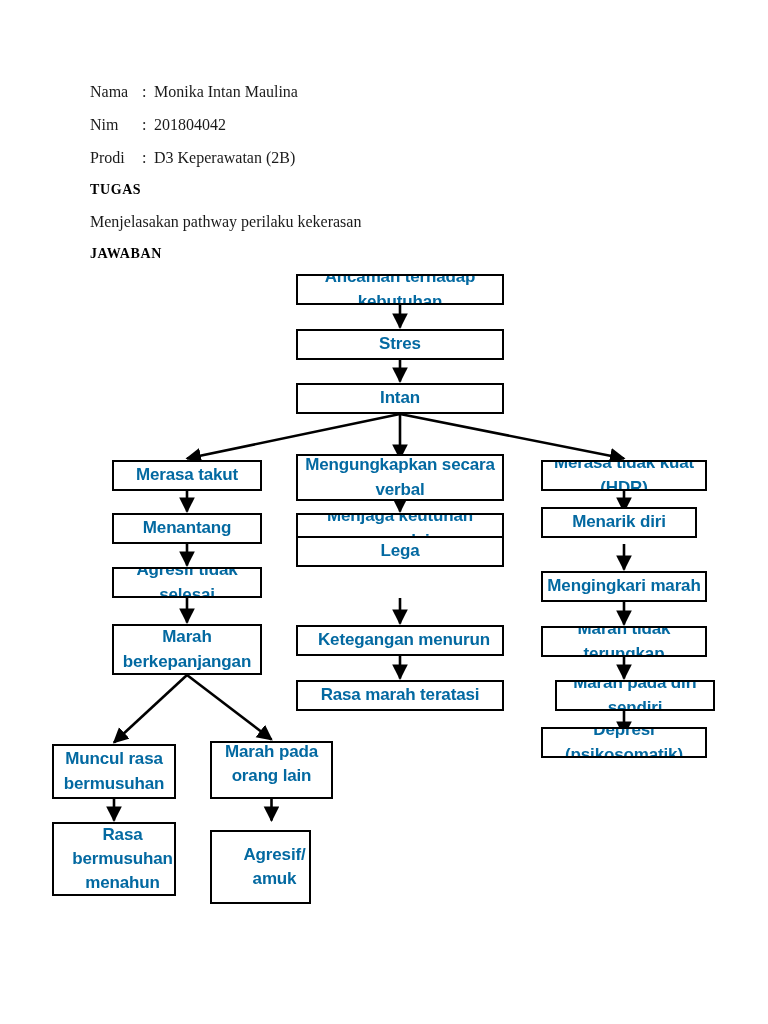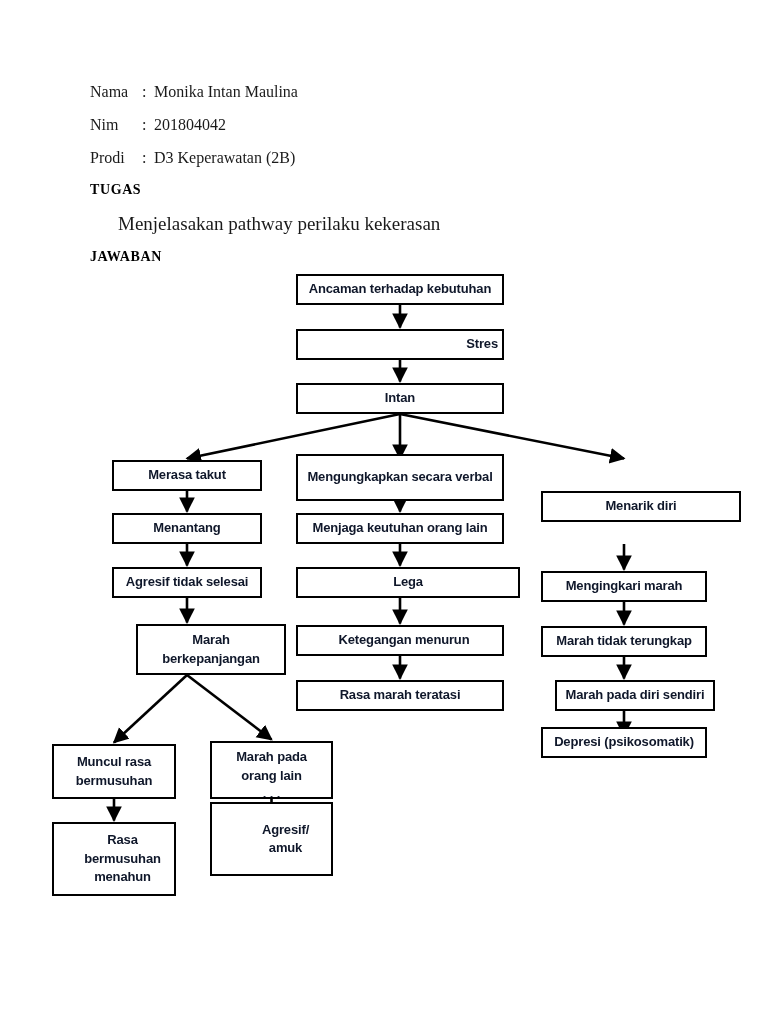--- a/index.html
+++ b/index.html
@@ -47,25 +47,24 @@
     font-family: "Liberation Serif", serif;
     font-size: 14px;
     font-weight: bold;
     letter-spacing: 0.6px;
     color: #000;
     line-height: 1;
     margin-bottom: 17px;
   }
   .para {
     font-family: "Liberation Serif", serif;
-    font-size: 19px;
+    font-size: 16px;
     color: #1a1a1a;
     line-height: 1;
     margin-bottom: 17px;
-    margin-left: 28px;
   }
 
   
   #flowchart {
     position: absolute;
     left: 0;
     top: 0;
     width: 768px;
     height: 1024px;
   }
@@ -80,23 +79,23 @@
   .node {
     position: absolute;
     box-sizing: border-box;
     border: 2.6px solid #000000;
     background: #ffffff;
     display: flex;
     align-items: center;
     justify-content: center;
     text-align: center;
     font-family: "Liberation Sans", sans-serif;
-    font-size: 13px;
+    font-size: 17px;
     font-weight: 600;
-    color: #0f172a;
+    color: #0369a1;
     line-height: 1.42;
     letter-spacing: -0.15px;
     overflow: hidden;
     z-index: 2;
   }
   .node .node-text {
     padding: 0 4px;
     width: 100%;
     white-space: pre-line;
   }
@@ -153,55 +152,58 @@
       <line x1="400" y1="656" x2="400" y2="678.5" stroke="#000000" stroke-width="2.6" marker-end="url(#ah)"></line>
       <line x1="624" y1="491" x2="624" y2="511.5" stroke="#000000" stroke-width="2.6" marker-end="url(#ah)"></line>
       <line x1="624" y1="544" x2="624" y2="569.5" stroke="#000000" stroke-width="2.6" marker-end="url(#ah)"></line>
       <line x1="624" y1="602" x2="624" y2="624.5" stroke="#000000" stroke-width="2.6" marker-end="url(#ah)"></line>
       <line x1="624" y1="657" x2="624" y2="678.5" stroke="#000000" stroke-width="2.6" marker-end="url(#ah)"></line>
       <line x1="624" y1="711" x2="624" y2="735.5" stroke="#000000" stroke-width="2.6" marker-end="url(#ah)"></line>
     </svg>
 <div class="node" style="left: 296px; top: 274px; width: 208px; height: 31px;">
       <span class="node-text">Ancaman terhadap kebutuhan</span>
     </div>
-    <div class="node" style="left: 296px; top: 329px; width: 208px; height: 31px; text-align: right;">
+    <div class="node" style="left: 296px; top: 329px; width: 208px; height: 31px;">
       <span class="node-text">Stres</span>
     </div>
     <div class="node" style="left: 296px; top: 383px; width: 208px; height: 31px;">
       <span class="node-text">Intan</span>
     </div>
     <div class="node" style="left: 112px; top: 460px; width: 150px; height: 31px;">
       <span class="node-text">Merasa takut</span>
     </div>
     <div class="node" style="left: 112px; top: 513px; width: 150px; height: 31px;">
       <span class="node-text">Menantang</span>
     </div>
     <div class="node" style="left: 112px; top: 567px; width: 150px; height: 31px;">
       <span class="node-text">Agresif tidak selesai</span>
     </div>
-    <div class="node" style="left: 112px; top: 624px; width: 150px; height: 51px; margin-left: 24px;">
+    <div class="node" style="left: 112px; top: 624px; width: 150px; height: 51px;">
       <span class="node-text">Marah
 berkepanjangan</span>
     </div>
     <div class="node" style="left: 296px; top: 454px; width: 208px; height: 47px;">
       <span class="node-text">Mengungkapkan secara verbal</span>
     </div>
     <div class="node" style="left: 296px; top: 513px; width: 208px; height: 31px;">
       <span class="node-text">Menjaga keutuhan orang lain</span>
     </div>
-    <div class="node" style="left: 296px; top: 567px; width: 224px; height: 31px;">
+    <div class="node" style="left: 296px; top: 536px; width: 208px; height: 31px;">
       <span class="node-text">Lega</span>
     </div>
     <div class="node" style="left: 296px; top: 625px; width: 208px; height: 31px; padding-left: 8px;">
       <span class="node-text">Ketegangan menurun</span>
     </div>
     <div class="node" style="left: 296px; top: 680px; width: 208px; height: 31px;">
       <span class="node-text">Rasa marah teratasi</span>
     </div>
-    <div class="node" style="left: 541px; top: 491px; width: 200px; height: 31px;">
+    <div class="node" style="left: 541px; top: 460px; width: 166px; height: 31px;">
+      <span class="node-text">Merasa tidak kuat (HDR)</span>
+    </div>
+    <div class="node" style="left: 541px; top: 507px; width: 156px; height: 31px;">
       <span class="node-text">Menarik diri</span>
     </div>
     <div class="node" style="left: 541px; top: 571px; width: 166px; height: 31px;">
       <span class="node-text">Mengingkari marah</span>
     </div>
     <div class="node" style="left: 541px; top: 626px; width: 166px; height: 31px;">
       <span class="node-text">Marah tidak terungkap</span>
     </div>
     <div class="node" style="left: 541px; top: 680px; width: 160px; height: 31px; margin-left: 14px;">
       <span class="node-text">Marah pada diri sendiri</span>
@@ -216,16 +218,16 @@
     <div class="node" style="left: 52px; top: 822px; width: 124px; height: 74px; padding-left: 17px;">
       <span class="node-text">Rasa
 bermusuhan
 menahun</span>
     </div>
     <div class="node clipped" style="left: 210px; top: 741px; width: 123px; height: 58px;">
       <span class="node-text">Marah pada
 orang lain
 .   .   .</span>
     </div>
-    <div class="node" style="left: 210px; top: 802px; width: 123px; height: 74px; padding-left: 28px;">
+    <div class="node" style="left: 210px; top: 830px; width: 101px; height: 74px; padding-left: 28px;">
       <span class="node-text">Agresif/ amuk</span>
     </div>
   </div>
 
 </body></html>

